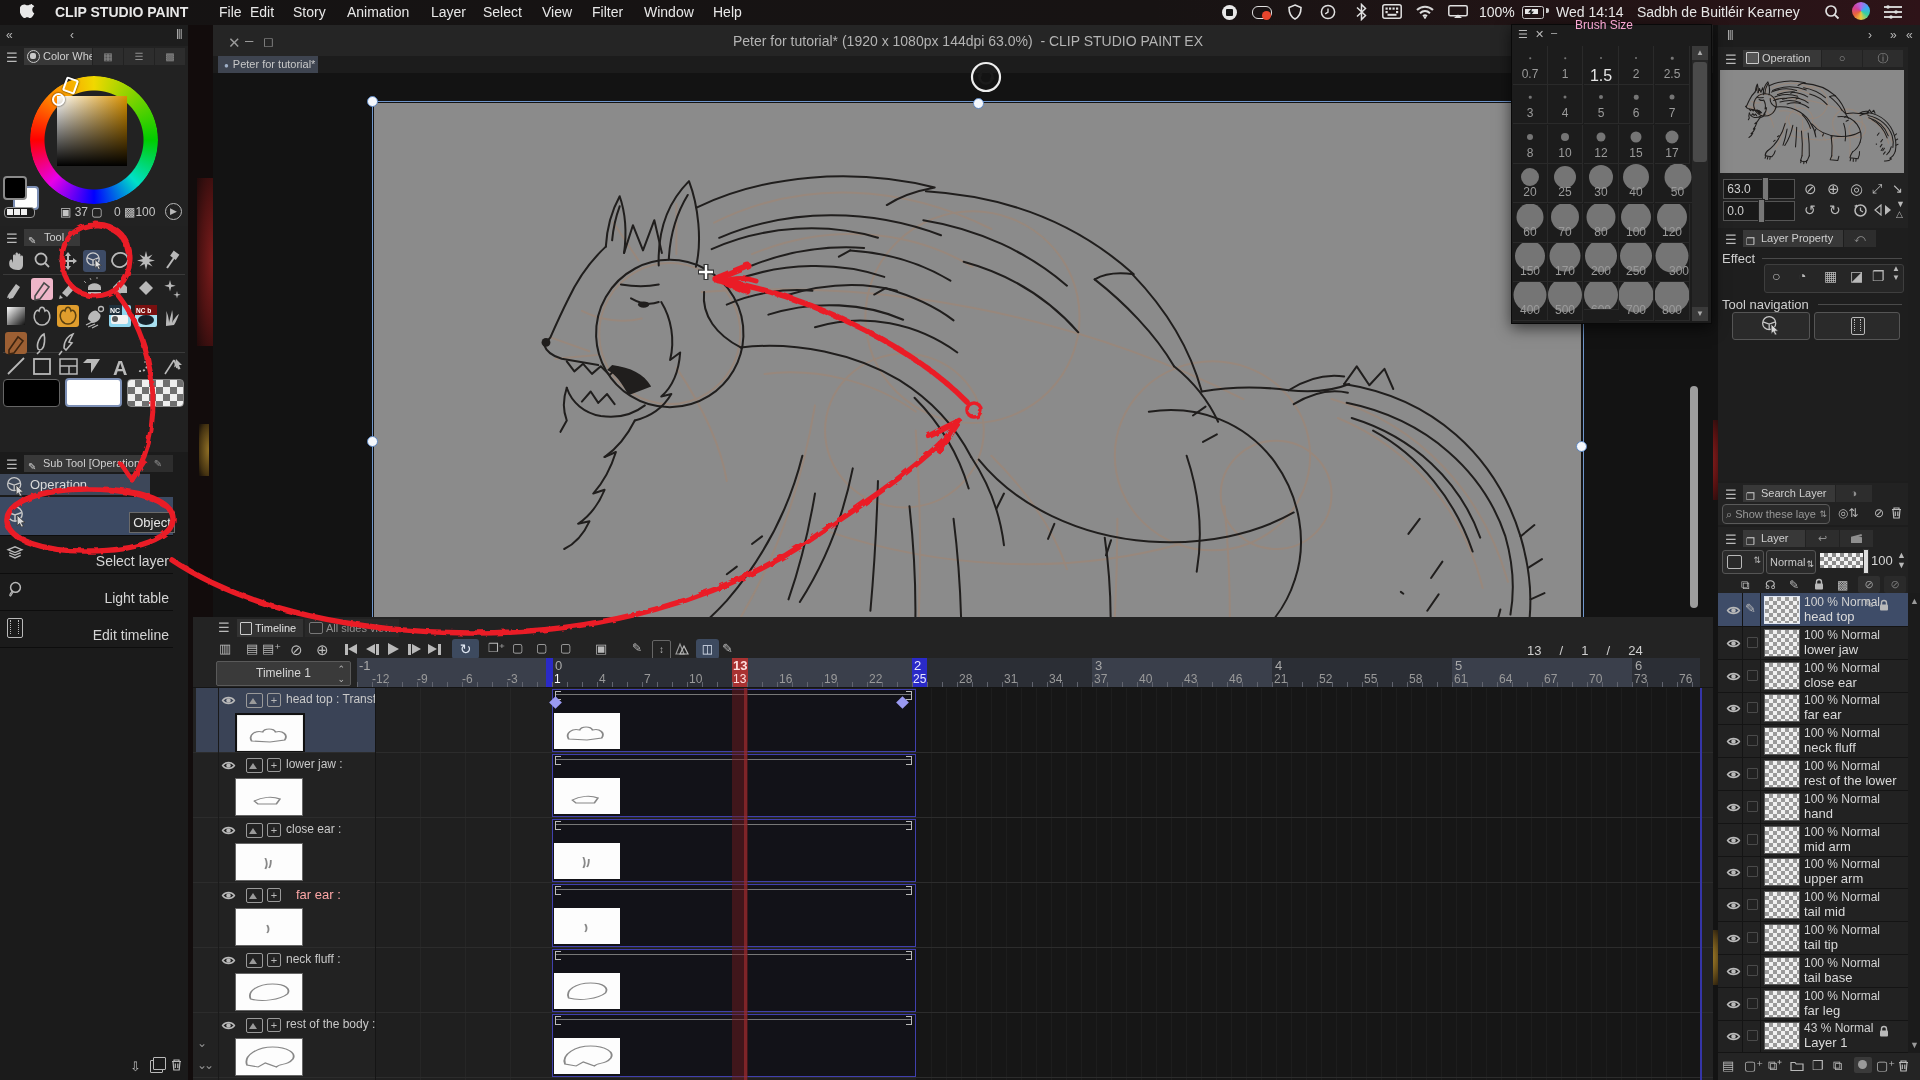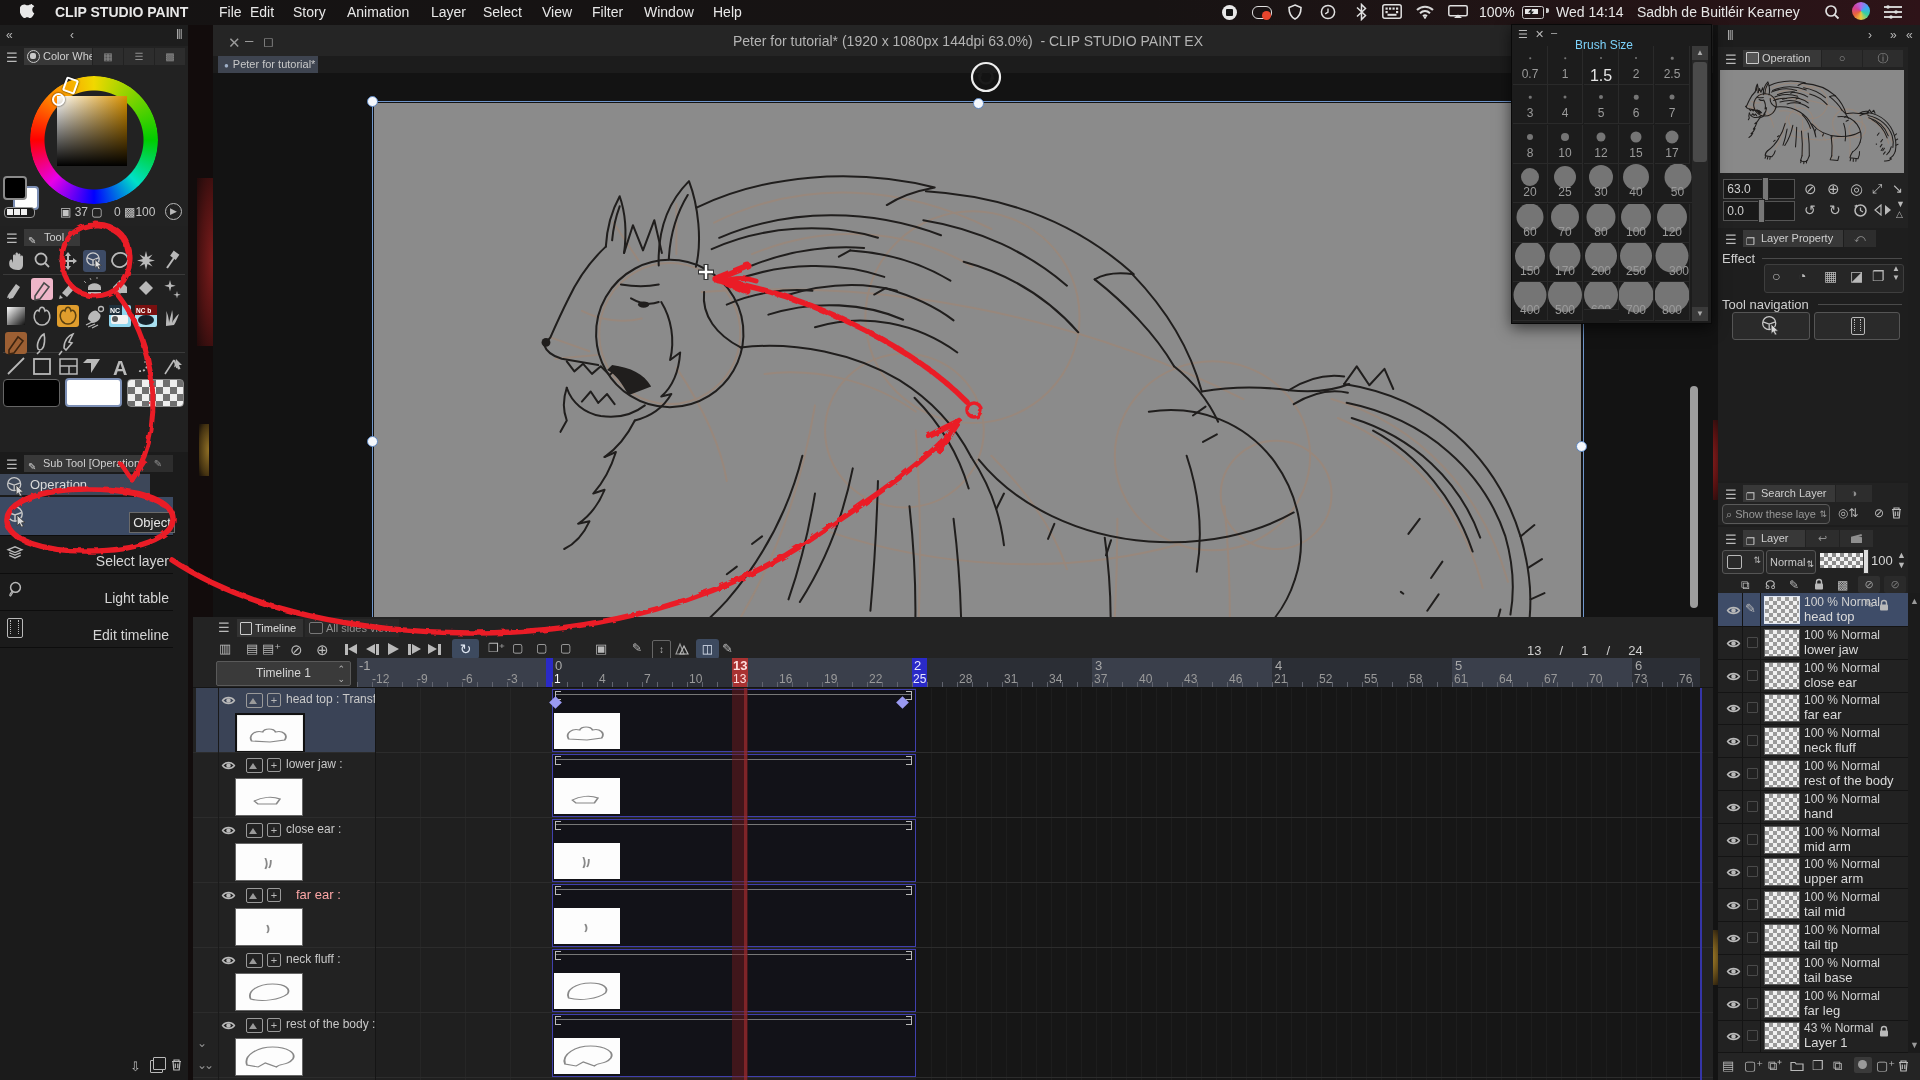--- a/index.html
+++ b/index.html
@@ -1090,21 +1090,21 @@
 <div class="ab" style="left:1764px;top:727px;width:34px;height:26px;border:1px solid #555;background:repeating-conic-gradient(#9a9a9a 0% 25%, #f0f0f0 0% 50%) 0 0/8px 8px;"></div>
 <div class="ab" style="left:1804px;top:726px;color:#d2d2d2;font-size:12px;">100 % Normal</div>
 <div class="ab" style="left:1804px;top:740px;color:#dadada;font-size:13px;white-space:nowrap;">neck fluff</div>
 <div class="ab" style="left:1718px;top:757px;width:190px;height:1px;background:#141414;"></div>
 <svg class="ab" style="left:1726px;top:768px;" width="15" height="13" viewBox="0 0 14 13">
       <use href="#eye"></use>
     </svg>
 <div class="ab" style="left:1747px;top:768px;width:9px;height:9px;border:1px solid #4a4a4a;border-radius:1px;"></div>
 <div class="ab" style="left:1764px;top:760px;width:34px;height:26px;border:1px solid #555;background:repeating-conic-gradient(#9a9a9a 0% 25%, #f0f0f0 0% 50%) 0 0/8px 8px;"></div>
 <div class="ab" style="left:1804px;top:759px;color:#d2d2d2;font-size:12px;">100 % Normal</div>
-<div class="ab" style="left:1804px;top:773px;color:#dadada;font-size:13px;white-space:nowrap;">rest of the body</div>
+<div class="ab" style="left:1804px;top:773px;color:#dadada;font-size:13px;white-space:nowrap;">rest of the lower</div>
 <div class="ab" style="left:1718px;top:790px;width:190px;height:1px;background:#141414;"></div>
 <svg class="ab" style="left:1726px;top:801px;" width="15" height="13" viewBox="0 0 14 13">
       <use href="#eye"></use>
     </svg>
 <div class="ab" style="left:1747px;top:801px;width:9px;height:9px;border:1px solid #4a4a4a;border-radius:1px;"></div>
 <div class="ab" style="left:1764px;top:793px;width:34px;height:26px;border:1px solid #555;background:repeating-conic-gradient(#9a9a9a 0% 25%, #f0f0f0 0% 50%) 0 0/8px 8px;"></div>
 <div class="ab" style="left:1804px;top:792px;color:#d2d2d2;font-size:12px;">100 % Normal</div>
 <div class="ab" style="left:1804px;top:806px;color:#dadada;font-size:13px;white-space:nowrap;">hand</div>
 <div class="ab" style="left:1718px;top:823px;width:190px;height:1px;background:#141414;"></div>
 <svg class="ab" style="left:1726px;top:834px;" width="15" height="13" viewBox="0 0 14 13">
@@ -1187,21 +1187,21 @@
 <div class="ab" style="left:1854px;top:1057px;width:18px;height:16px;background:#3a3a3a;border-radius:2px;">
       <span style="position:absolute;left:4px;top:3px;width:9px;height:9px;border-radius:50%;background:#9a9a9a;"></span>
     </div>
 </div>
 
 <div id="brushsize">
 <div class="ab" style="left:1511px;top:24px;width:199px;height:298px;background:#1c1c1c;border:1px solid #090909;box-shadow:0 4px 14px rgba(0,0,0,0.6);"></div>
 <div class="ab ic" style="left:1518px;top:28px;font-size:11px;">☰</div>
 <div class="ab ic" style="left:1535px;top:28px;font-size:11px;">✕</div>
 <div class="ab ic" style="left:1551px;top:26px;font-size:11px;">–</div>
-<div class="ab" style="left:1575px;top:38px;color:#7dd3fc;font-size:12px;">Brush Size</div>
+<div class="ab" style="left:1575px;top:18px;color:#f9a8d4;font-size:12px;">Brush Size</div>
 <div class="ab" style="left:1513px;top:46px;width:35px;height:39px;border-right:1px solid #2a2a2a;border-bottom:1px solid #2a2a2a;box-sizing:border-box;overflow:hidden;">
       <span style="position:absolute;left:50%;top:12px;transform:translate(-50%,-50%);width:1.5px;height:1.5px;border-radius:50%;background:#757575;"></span>
       <span style="position:absolute;left:0;right:0;top:21px;text-align:center;color:#9a9a9a;font-size:12px;">0.7</span>
     </div>
 <div class="ab" style="left:1548px;top:46px;width:35px;height:39px;border-right:1px solid #2a2a2a;border-bottom:1px solid #2a2a2a;box-sizing:border-box;overflow:hidden;">
       <span style="position:absolute;left:50%;top:12px;transform:translate(-50%,-50%);width:1.5px;height:1.5px;border-radius:50%;background:#757575;"></span>
       <span style="position:absolute;left:0;right:0;top:21px;text-align:center;color:#9a9a9a;font-size:12px;">1</span>
     </div>
 <div class="ab" style="left:1584px;top:46px;width:35px;height:39px;border-right:1px solid #2a2a2a;border-bottom:1px solid #2a2a2a;box-sizing:border-box;overflow:hidden;">
       <span style="position:absolute;left:50%;top:12px;transform:translate(-50%,-50%);width:2px;height:2px;border-radius:50%;background:#757575;"></span>

